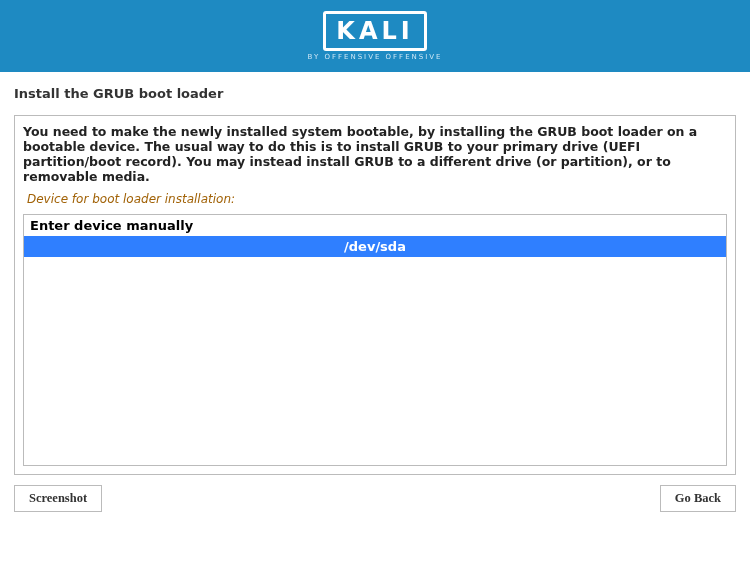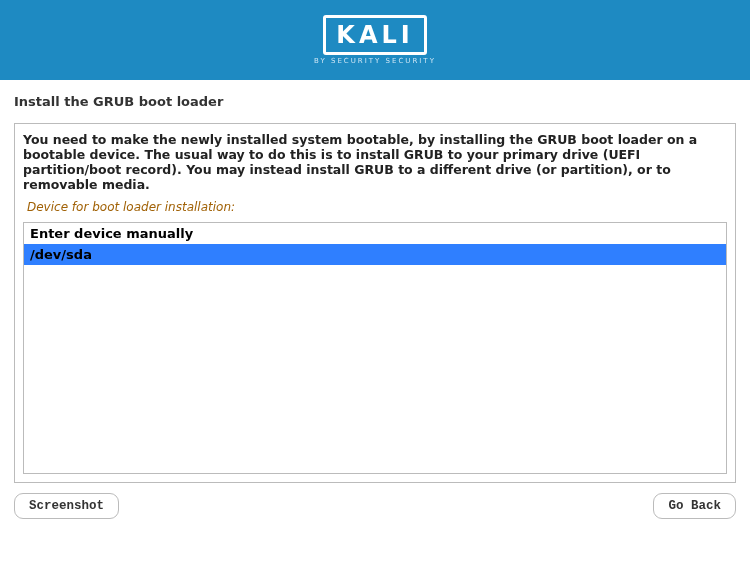--- a/index.html
+++ b/index.html
@@ -7,21 +7,21 @@
       width: 750px;
       height: 563px;
       font-family: "DejaVu Sans", Verdana, sans-serif;
       font-size: 12px;
       background: #fff;
       color: #000;
       overflow: hidden;
     }
     .header {
       width: 100%;
-      height: 80px;
+      height: 72px;
       background: #1e8ac2;
       display: flex;
       flex-direction: column;
       justify-content: center;
       align-items: center;
     }
     .logo-box {
       border: 3px solid #fff;
       padding: 3px 10px;
       border-radius: 3px;
@@ -74,48 +74,48 @@
       background: #fff;
       overflow-y: auto;
     }
     .device-item {
       padding: 3px 6px;
       font-size: 13px;
       font-weight: bold;
       cursor: pointer;
     }
     .device-item.normal { background: #fff; color: #000; }
-    .device-item.selected { background: #2f7fff; color: #000000; }
+    .device-item.selected { background: #2f7fff; color: #ffffff; text-align: center; }
     .bottom-bar {
       display: flex;
       justify-content: space-between;
       align-items: center;
       padding: 10px 14px 12px 14px;
     }
     .btn {
       border: 1px solid #bbb;
-      border-radius: 9px;
+      border-radius: 0;
       background: #fff;
       padding: 5px 14px;
       font-size: 12.5px;
       font-weight: bold;
       color: #333;
       cursor: pointer;
-      font-family: Liberation Mono, monospace;
+      font-family: Liberation Serif, serif;
     }
     .right-buttons { display: flex; gap: 8px; }
   </style>
 </head>
 <body>
 
 <div class="header">
   <div class="logo-box">
     <span class="logo-text">KALI</span>
   </div>
-  <div class="tagline">BY SECURITY SECURITY</div>
+  <div class="tagline">BY OFFENSIVE OFFENSIVE</div>
 </div>
 
 <div class="content">
   <div class="page-title">Install the GRUB boot loader</div>
 
   <div class="panel">
     <div class="instruction">You need to make the newly installed system bootable, by installing the GRUB boot loader on a bootable device. The usual way to do this is to install GRUB to your primary drive (UEFI partition/boot record). You may instead install GRUB to a different drive (or partition), or to removable media.</div>
     <div class="label-text">Device for boot loader installation:</div>
 
     <div class="device-list">

